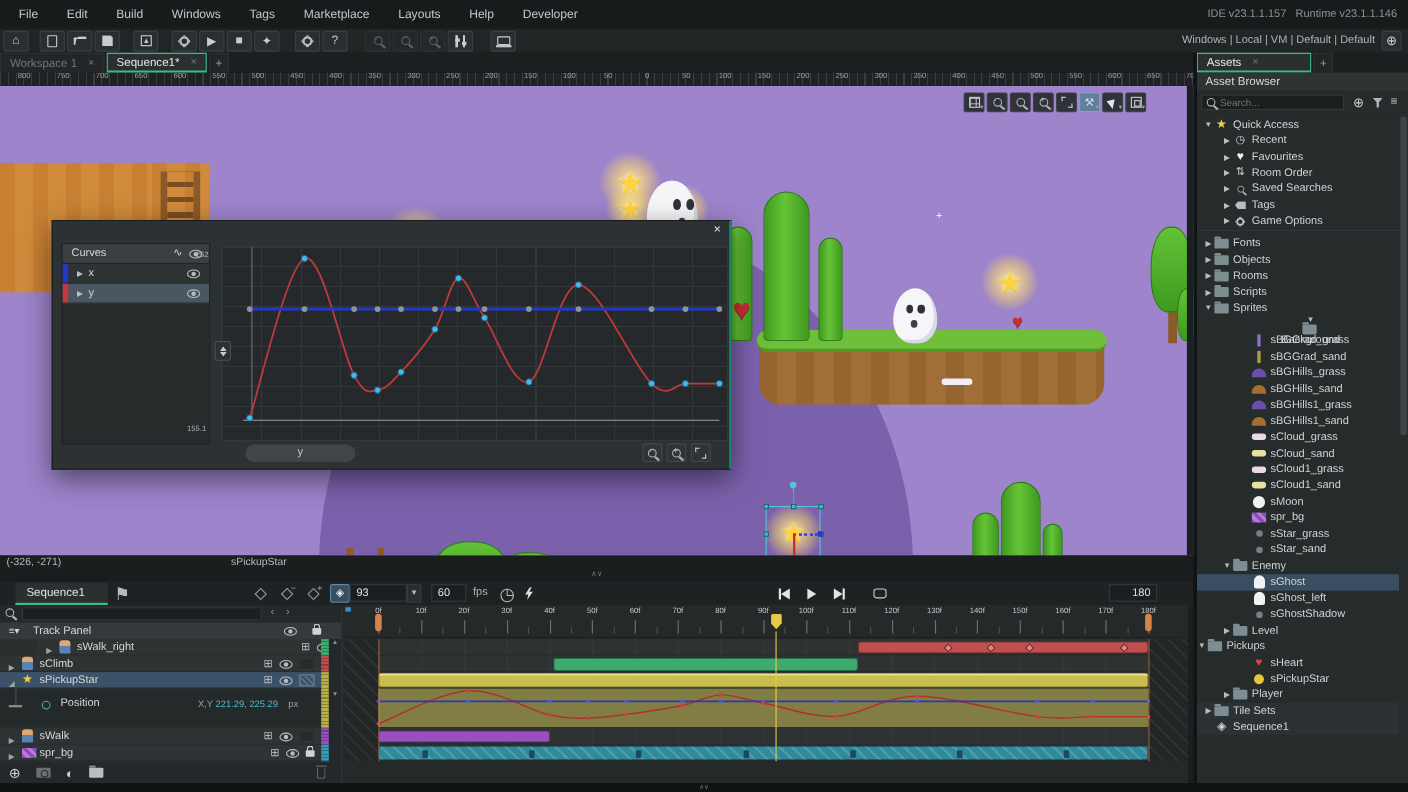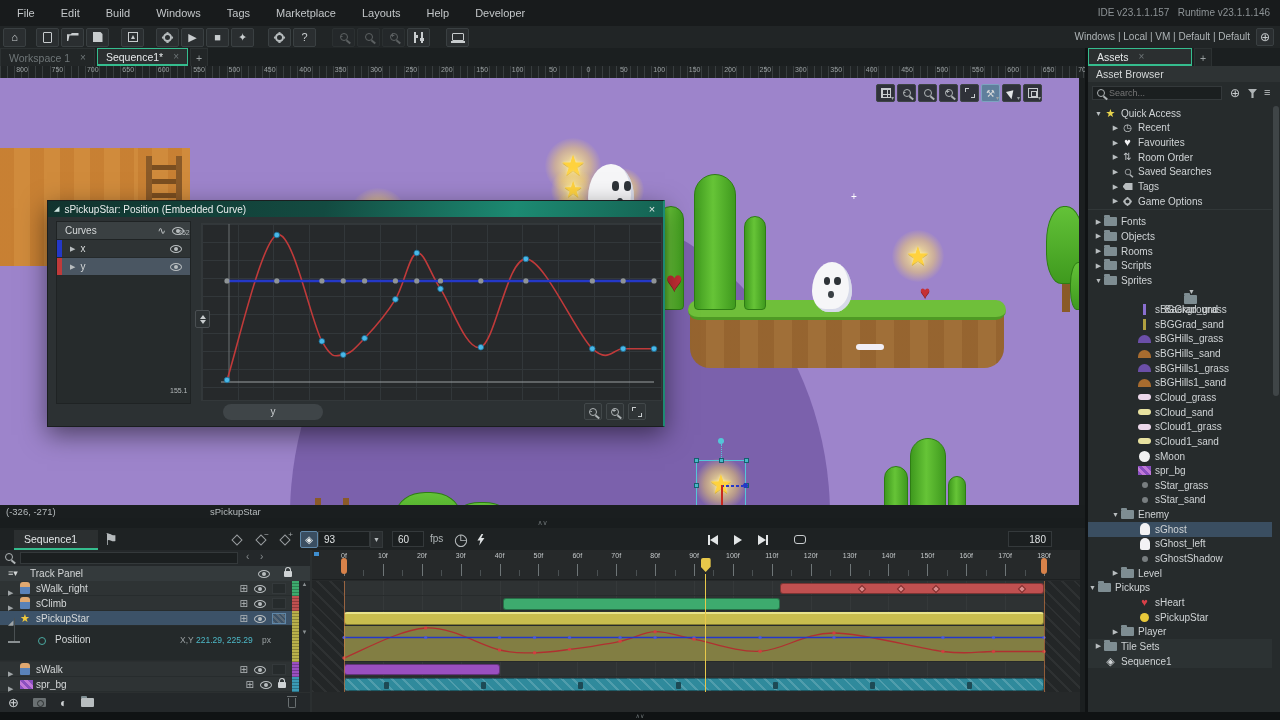--- a/index.html
+++ b/index.html
@@ -431,24 +431,20 @@
           <div class="dd">▾</div>
         </div>
         <div class="obtn">
           <div class="ic-frame"></div>
           <div class="dd">▾</div>
         </div>
       </div>
     </div>
 
   <div id="dialog" class="abs">
-    <div id="dlg-title">
-      <span class="tri">◢</span>
-      <span>sPickupStar: Position (Embedded Curve)</span>
-    </div>
     <div id="dlg-close">×</div>
     <div id="dlg-left">
       <div id="curves-hdr">
         <span>Curves</span>
         <span class="ic">∿</span>
         <span class="ic-eye" style="margin-right:6px"></span>
       </div>
       <div id="curve-rows">
           <div class="curve-row">
             <div class="swatch" style="background: rgb(36, 56, 200);"></div>
@@ -580,21 +576,21 @@
         <span style="position:absolute;left:246px;top:1px;color:#8a9092;font-size:10px">‹</span>
         <span style="position:absolute;left:260px;top:1px;color:#8a9092;font-size:10px">›</span>
       </div>
       <div id="tp-header">
         <span style="position:absolute;left:8px;top:0;font-size:9px">≡▾</span>
         <span style="position:absolute;left:30px">Track Panel</span>
         <span class="ic-eye" style="position:absolute;right:40px;top:4px"></span>
         <span class="ic-lock" style="position:absolute;right:18px;top:5px"></span>
       </div>
       <div id="track-rows">
-          <div class="trow" style="top: 31px;">
+          <div class="trow" style="top: 31px; margin-left: 34px;">
             <div class="chev" style="top: 4px;">▶</div>
             <div class="ti-char" style="position: absolute; left: 20px; top: 1px;"></div>
             <div class="lbl">sWalk_right</div>
             <div class="ricons">
               <div class="plusbox">⊞</div>
               <div class="ic-eye"></div>
               <div style="width: 14px; height: 11px; background: rgb(38, 43, 44); border: 1px solid rgb(52, 57, 59);"></div>
             </div>
           </div>
           <div class="trow" style="top: 46px;">

